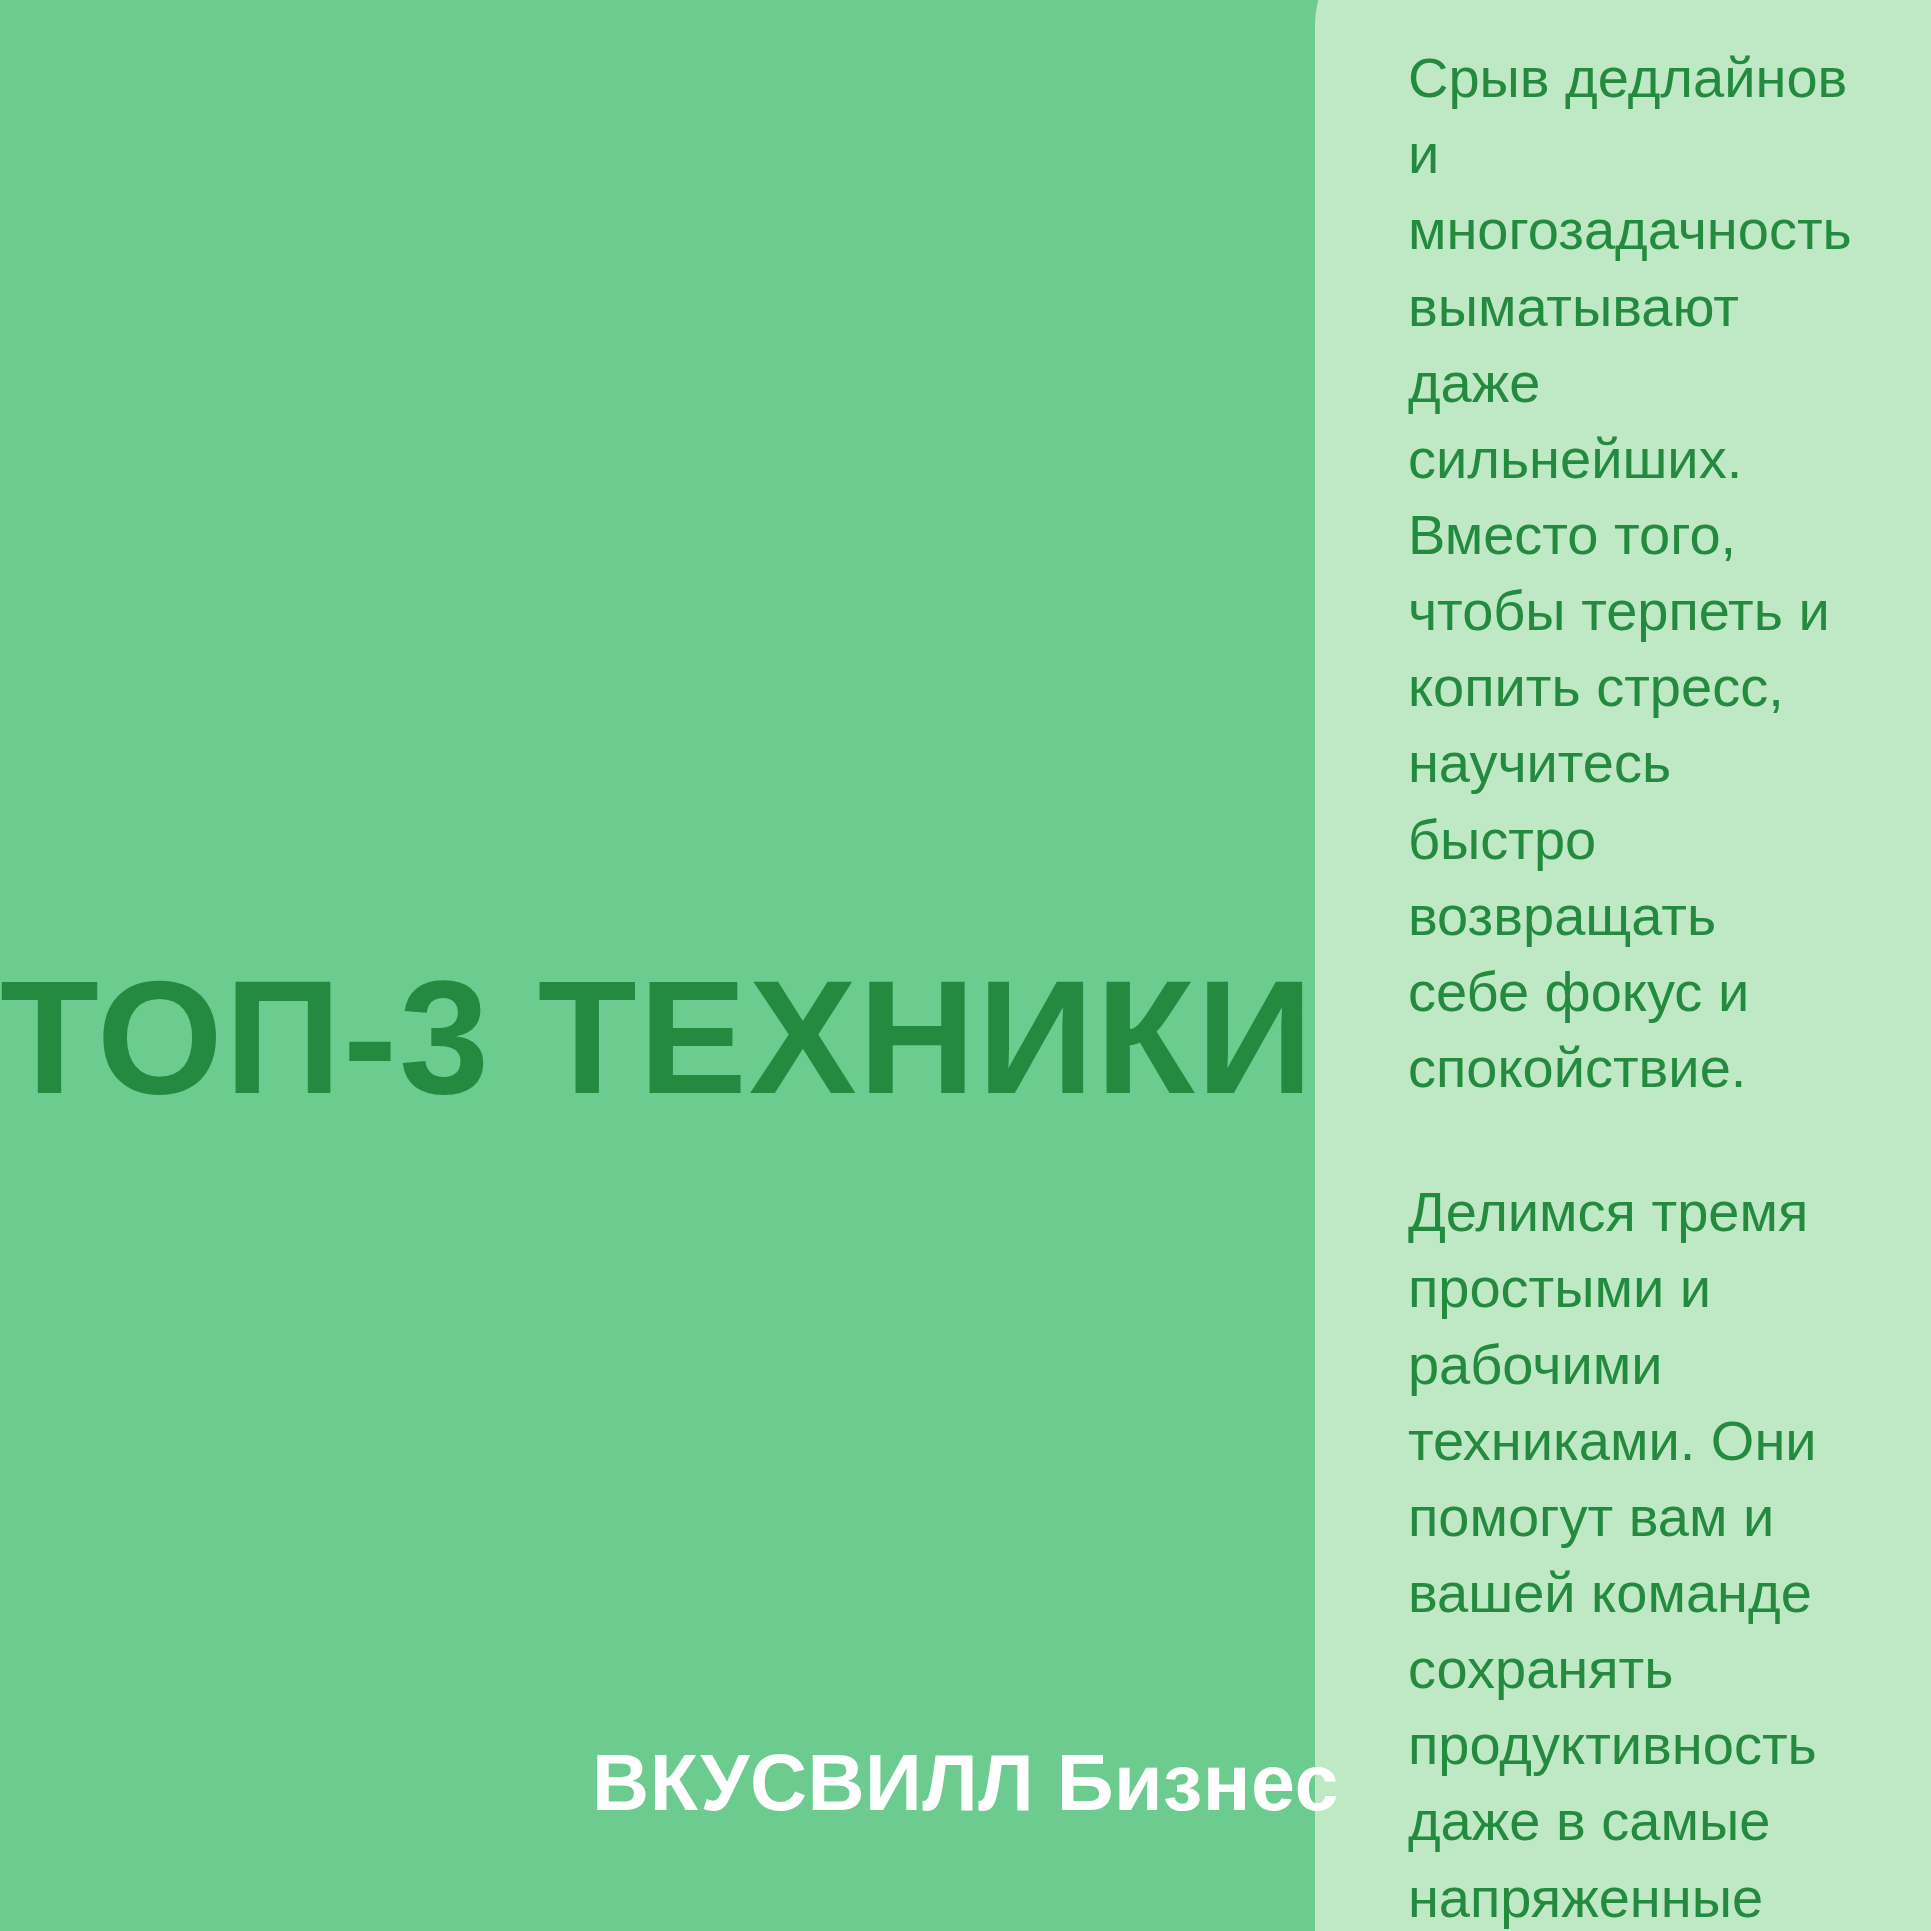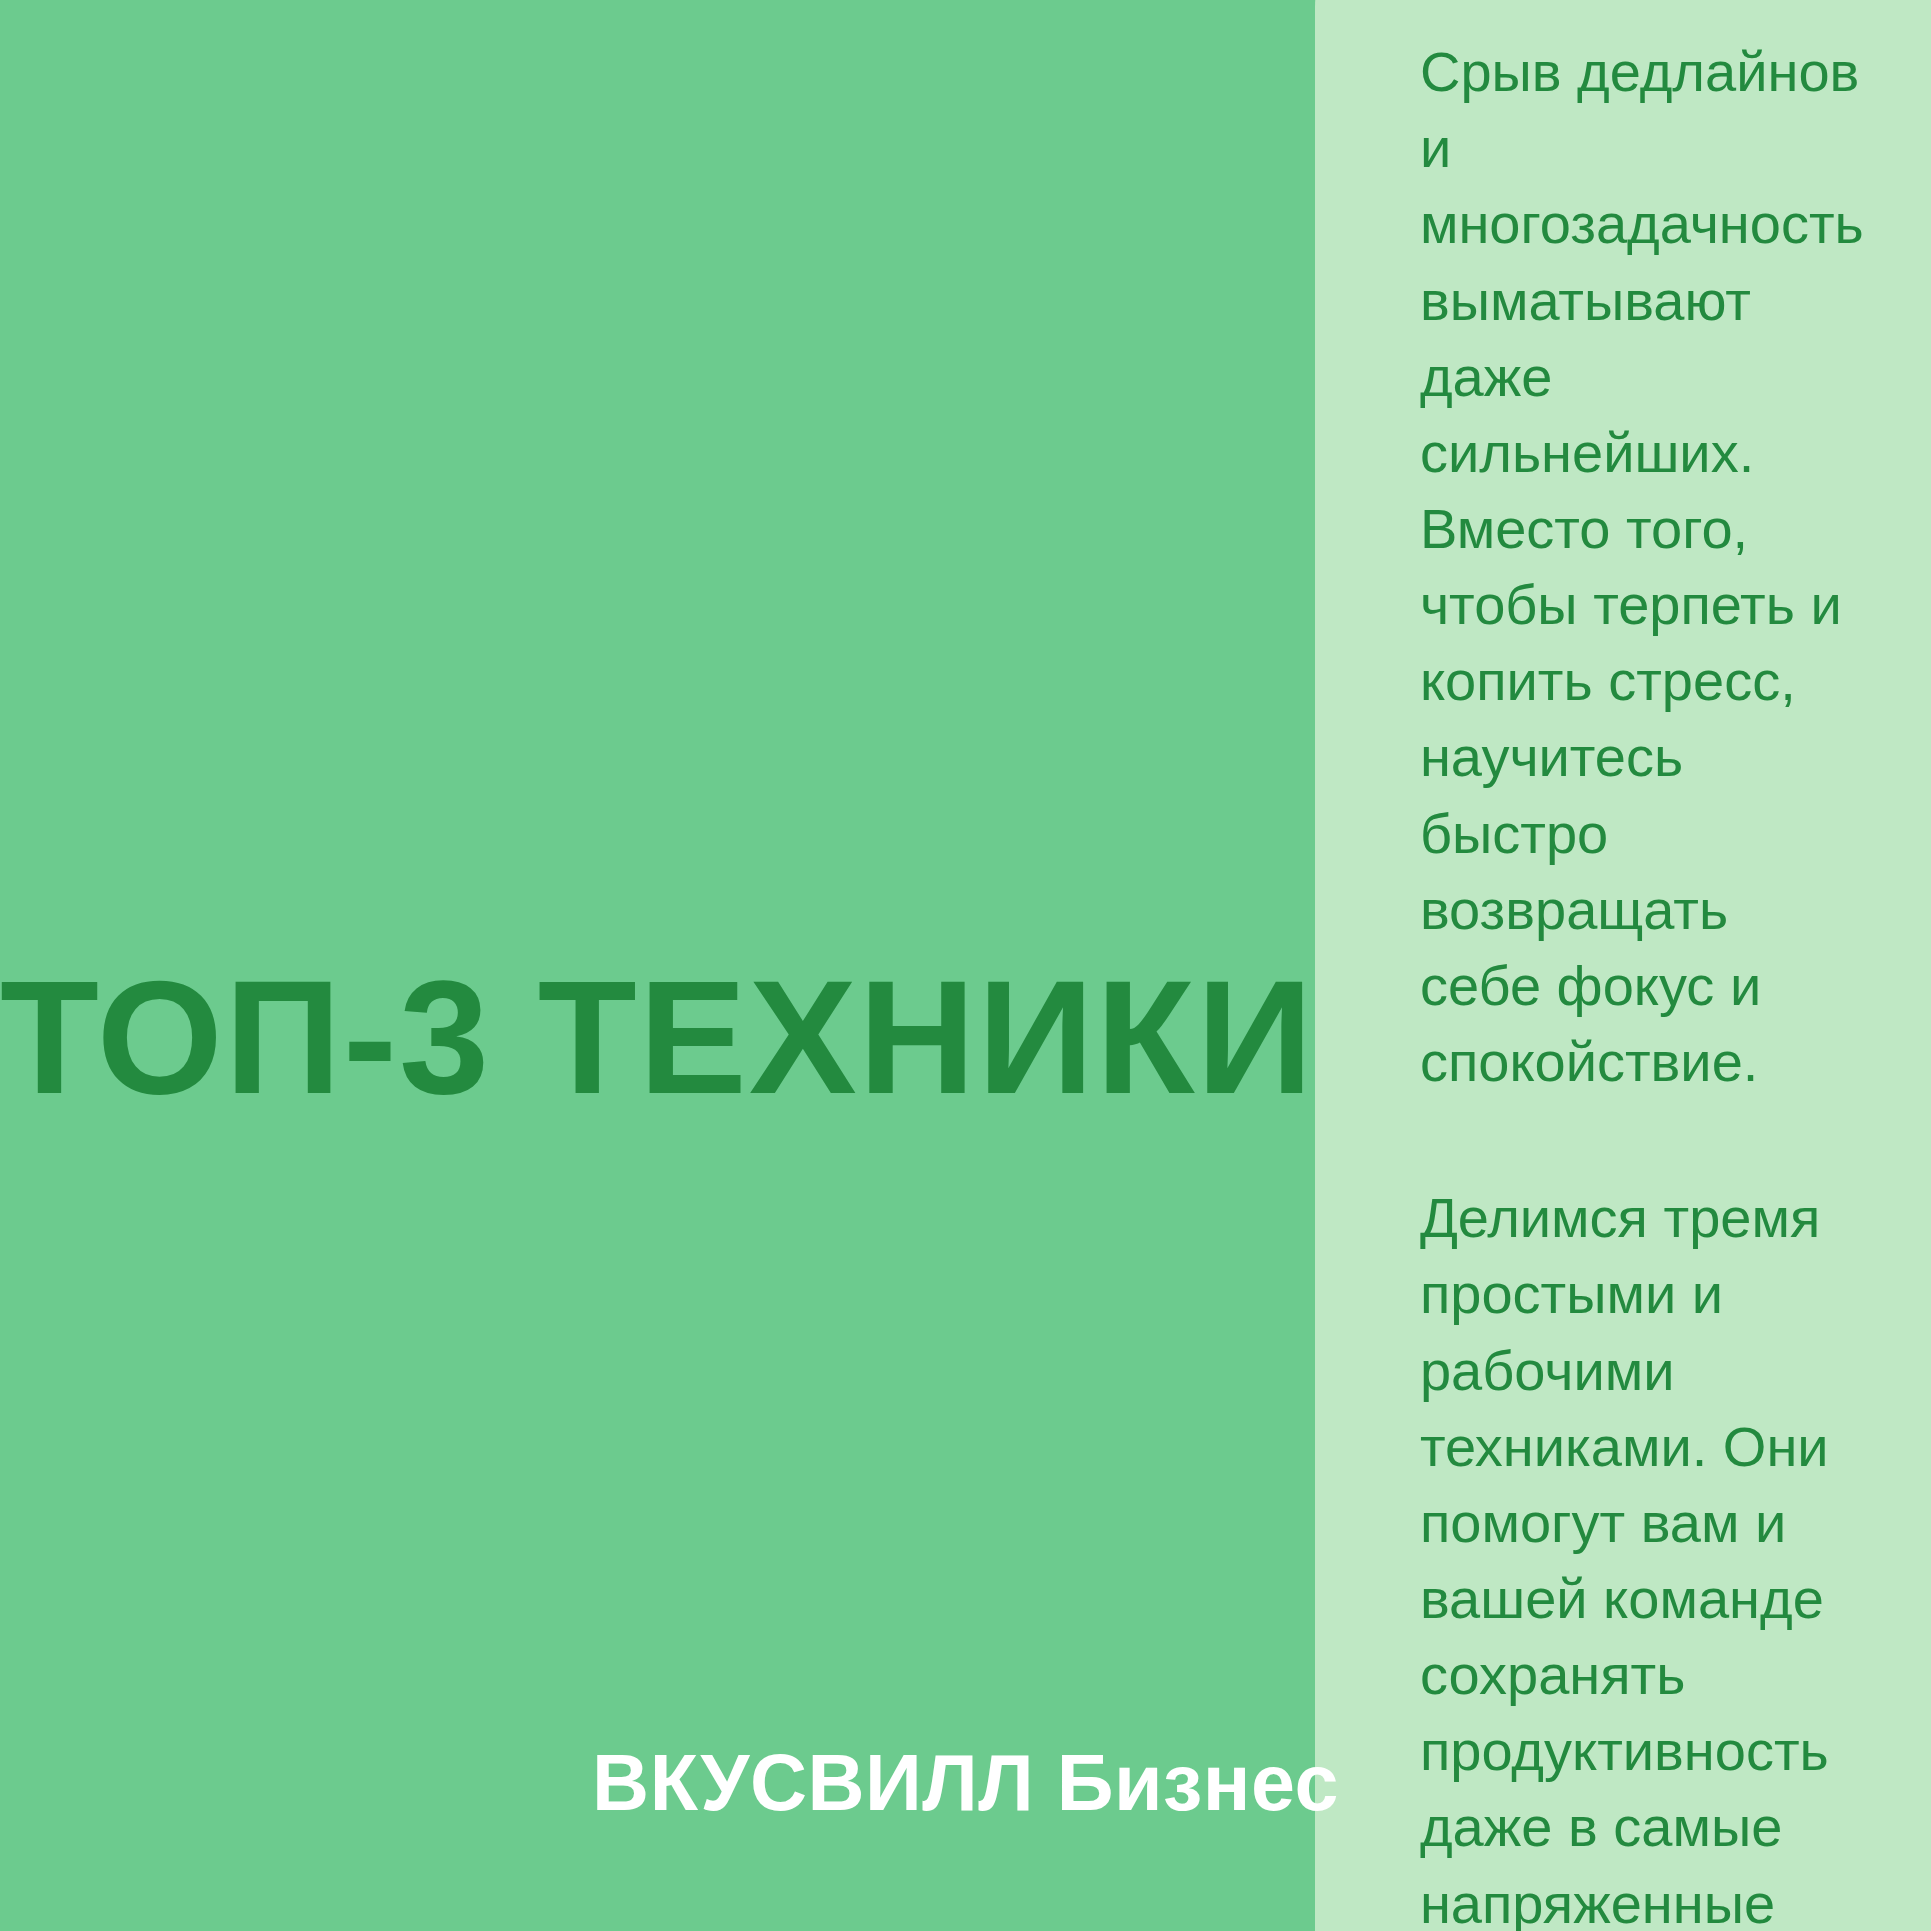--- a/index.html
+++ b/index.html
@@ -49,21 +49,21 @@
     min-height: 850px;
     background: #bfe8c4;
     border-radius: 93px;
     box-sizing: border-box;
     padding: 108px 93px 93px 93px;
     display: flex;
     flex-direction: column;
     justify-content: flex-start;
   }
   .card p {
-    margin: 12px;
+    margin: 0;
     font-size: 56px;
     line-height: 1.36;
     color: #238A3F;
     font-weight: 400;
   }
   .card p + p {
     margin-top: 68px;
   }
   .brand {
     position: absolute;

